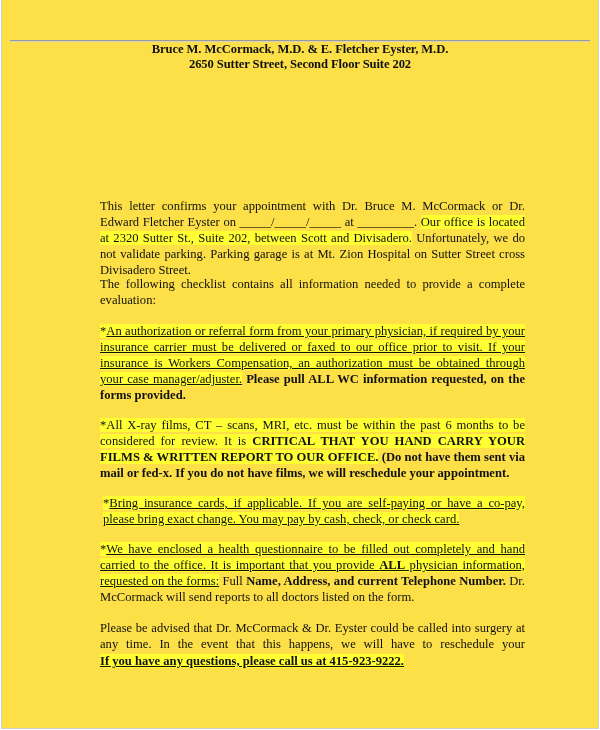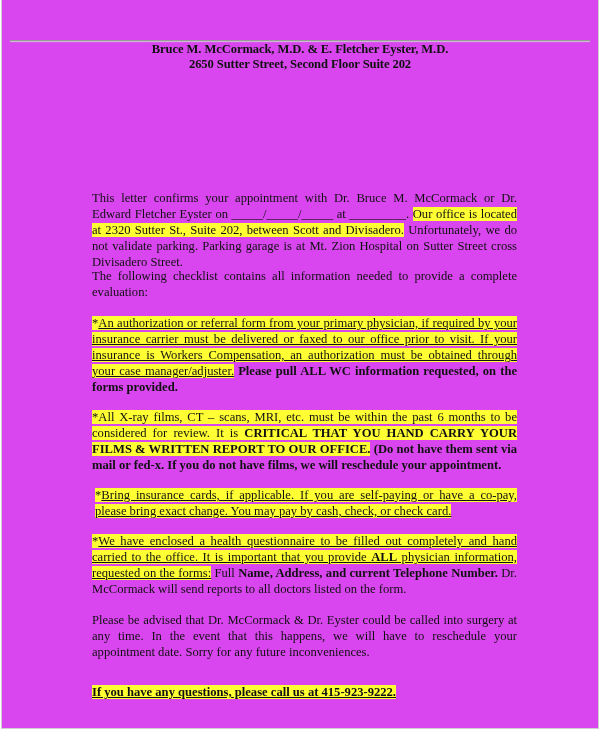--- a/index.html
+++ b/index.html
@@ -2,35 +2,35 @@
 <html><head>
 <meta charset="utf-8">
 <style>
   html, body { margin:0; padding:0; }
   body {
     width:600px; height:730px; background:#ffffff; position:relative; overflow:hidden;
     font-family:"Liberation Serif", serif; color:#111;
   }
   .frame {
     position:absolute; left:1px; top:0; width:596px; height:728px;
-    border:1px solid #cfcfcf; border-top:none; background:#d946ef;
+    border:1px solid #cfcfcf; border-top:none; background:#fde047;
   }
   .rule {
     position:absolute; left:8px; right:8px; top:40px; height:1px; background:#9a9a9a;
     box-shadow:0 1px 1px #d0d0d0;
   }
   .letterhead {
     position:absolute; left:0; right:0; top:42px; text-align:center;
     font-weight:bold; font-size:12.6px; line-height:15px; letter-spacing:-0.1px;
   }
   .body {
     position:absolute; left:90px; width:425px; font-size:12.6px; line-height:16px;
     text-align:justify;
   }
-  .p { margin:0; }
+  .p { margin:8px; }
   .hl { background:#ffff33; }
   .u { text-decoration:underline; }
   .b { font-weight:bold; }
   .blank { letter-spacing:0; }
 </style>
 </head>
 <body>
 
 <div class="frame">
   <div class="rule"></div>
@@ -48,14 +48,14 @@
   <p class="body p" style="top:315px;"><span class="hl">*</span><span class="hl u">An authorization or referral form from your primary physician, if required by your insurance carrier must be delivered or faxed to our office prior to visit.  If your insurance is Workers Compensation, an authorization must be obtained through your case manager/adjuster.</span><span class="b">  Please pull ALL WC information requested, on the forms provided.</span></p>
 
   <p class="body p" style="top:409px;"><span class="hl">*</span><span class="hl">All X-ray films, CT – scans, MRI, etc. must be within the past 6 months to be considered for review.  It is </span><span class="hl b">CRITICAL THAT YOU HAND CARRY YOUR FILMS &amp; WRITTEN REPORT TO OUR OFFICE.</span><span class="b"> (Do not have them sent via mail or fed-x.  If you do not have films, we will reschedule your appointment.</span></p>
 
   <p class="body p" style="top:487px; padding-left:3px; width:422px;"><span class="hl">*</span><span class="hl u">Bring insurance cards, if applicable.  If you are self-paying or have a co-pay, please bring exact change.  You may pay by cash, check, or check card.</span></p>
 
   <p class="body p" style="top:533px;"><span class="hl">*</span><span class="hl u">We have enclosed a health questionnaire to be filled out completely and hand carried to the office.  It is important that you provide </span><span class="hl u b">ALL</span><span class="hl u"> physician information, requested on the forms:</span><span> Full </span><span class="b">Name, Address, and current Telephone Number.</span><span>  Dr. McCormack will send reports to all doctors listed on the form.</span></p>
 
   <p class="body p" style="top:612px;">Please be advised that Dr. McCormack &amp; Dr. Eyster could be called into surgery at any time.  In the event that this happens, we will have to reschedule your appointment date.  Sorry for any future inconveniences.</p>
 
-  <p class="body p" style="top:684px;"><span class="hl u b">If you have any questions, please call us at 415-923-9222.</span></p>
+  <p class="body p" style="top:645px;"><span class="hl u b">If you have any questions, please call us at 415-923-9222.</span></p>
 </div>
 
 </body></html>

